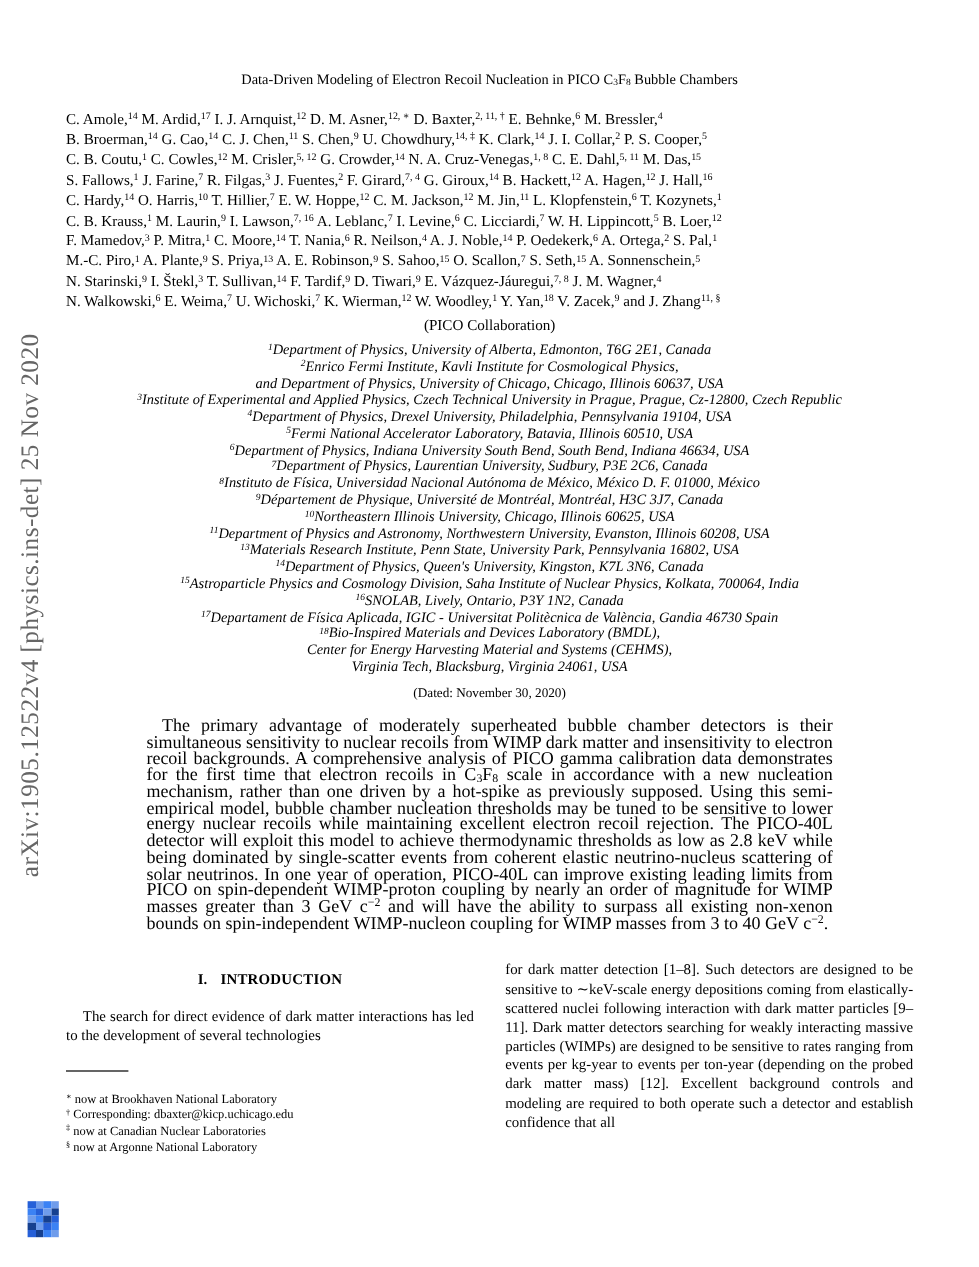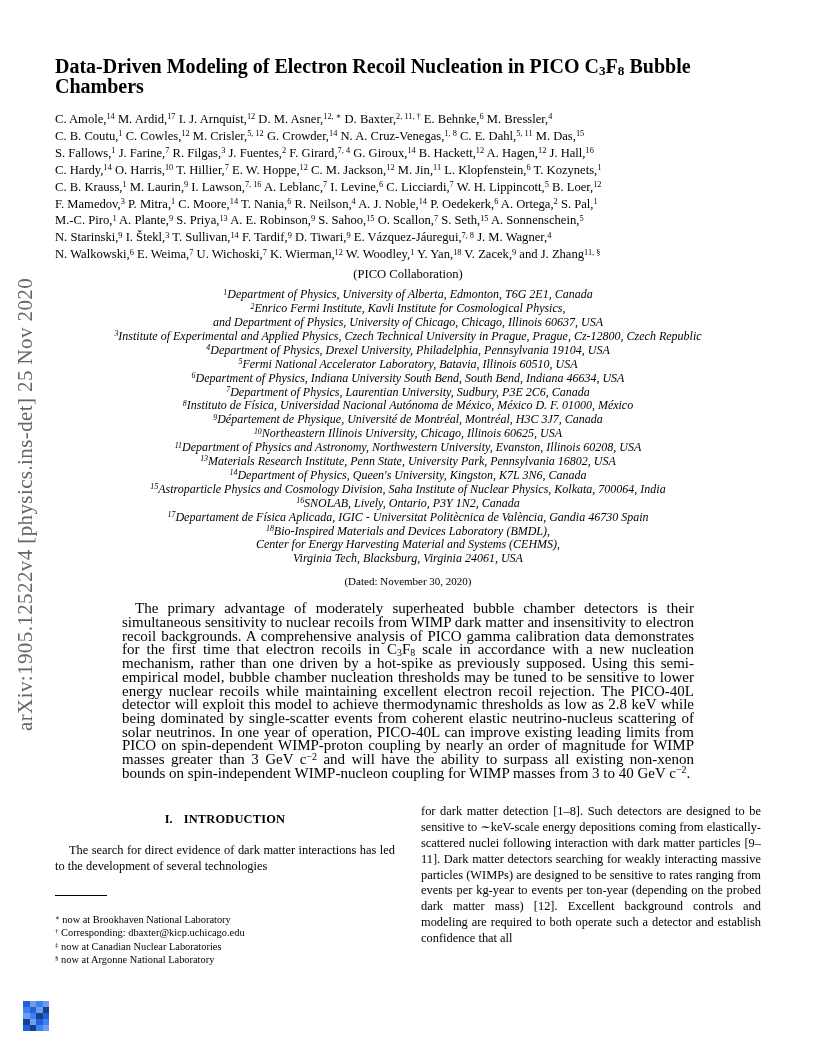--- a/index.html
+++ b/index.html
@@ -4,21 +4,21 @@
 <style>
   html,body{margin:0;padding:0;background:#ffffff;}
   .page{
     position:relative;width:816px;height:1056px;background:#ffffff;overflow:hidden;
     font-family:"Liberation Serif","DejaVu Serif",serif;color:#000;
   }
   .content{position:absolute;left:55px;top:56px;width:706px;}
   sup{font-size:66%;line-height:0;vertical-align:baseline;position:relative;top:-0.45em;}
   sub{font-size:66%;line-height:0;vertical-align:baseline;position:relative;top:0.18em;}
 
-  .title{font-size:20px;font-weight:bold;text-align:left;margin:0 0 15px 0;line-height:20px;}
+  .title{font-size:12px;font-weight:normal;text-align:center;margin:0 0 15px 0;line-height:20px;}
   .authors{text-align:left;font-size:12.6px;line-height:16.9px;}
   .collab{text-align:center;font-size:12.6px;line-height:16px;margin:3px 0 6px 0;}
   .affils{text-align:center;font-style:italic;font-size:12px;line-height:13.9px;}
   .dated{text-align:center;font-size:11px;margin-top:9px;}
   .abstract{
     width:572px;margin:15px auto 0 auto;font-size:15px;line-height:13.7px;
     text-align:justify;text-indent:13px;
   }
   .columns{display:flex;gap:26px;margin-top:24px;}
   .col{width:340px;font-size:12.4px;line-height:15.8px;text-align:justify;}
@@ -46,20 +46,21 @@
 
 <div class="page">
 
   <div class="arxiv-stamp">arXiv:1905.12522v4  [physics.ins-det]  25 Nov 2020</div>
 
   <div class="content">
     <h1 class="title">Data-Driven Modeling of Electron Recoil Nucleation in PICO C<sub>3</sub>F<sub>8</sub> Bubble Chambers</h1>
 
     <div class="authors">
         <div>C. Amole,<sup>14</sup> M. Ardid,<sup>17</sup> I. J. Arnquist,<sup>12</sup> D. M. Asner,<sup>12, ∗</sup> D. Baxter,<sup>2, 11, †</sup> E. Behnke,<sup>6</sup> M. Bressler,<sup>4</sup></div>
+        <div>B. Broerman,<sup>14</sup> G. Cao,<sup>14</sup> C. J. Chen,<sup>11</sup> S. Chen,<sup>9</sup> U. Chowdhury,<sup>14, ‡</sup> K. Clark,<sup>14</sup> J. I. Collar,<sup>2</sup> P. S. Cooper,<sup>5</sup></div>
         <div>C. B. Coutu,<sup>1</sup> C. Cowles,<sup>12</sup> M. Crisler,<sup>5, 12</sup> G. Crowder,<sup>14</sup> N. A. Cruz-Venegas,<sup>1, 8</sup> C. E. Dahl,<sup>5, 11</sup> M. Das,<sup>15</sup></div>
         <div>S. Fallows,<sup>1</sup> J. Farine,<sup>7</sup> R. Filgas,<sup>3</sup> J. Fuentes,<sup>2</sup> F. Girard,<sup>7, 4</sup> G. Giroux,<sup>14</sup> B. Hackett,<sup>12</sup> A. Hagen,<sup>12</sup> J. Hall,<sup>16</sup></div>
         <div>C. Hardy,<sup>14</sup> O. Harris,<sup>10</sup> T. Hillier,<sup>7</sup> E. W. Hoppe,<sup>12</sup> C. M. Jackson,<sup>12</sup> M. Jin,<sup>11</sup> L. Klopfenstein,<sup>6</sup> T. Kozynets,<sup>1</sup></div>
         <div>C. B. Krauss,<sup>1</sup> M. Laurin,<sup>9</sup> I. Lawson,<sup>7, 16</sup> A. Leblanc,<sup>7</sup> I. Levine,<sup>6</sup> C. Licciardi,<sup>7</sup> W. H. Lippincott,<sup>5</sup> B. Loer,<sup>12</sup></div>
         <div>F. Mamedov,<sup>3</sup> P. Mitra,<sup>1</sup> C. Moore,<sup>14</sup> T. Nania,<sup>6</sup> R. Neilson,<sup>4</sup> A. J. Noble,<sup>14</sup> P. Oedekerk,<sup>6</sup> A. Ortega,<sup>2</sup> S. Pal,<sup>1</sup></div>
         <div>M.-C. Piro,<sup>1</sup> A. Plante,<sup>9</sup> S. Priya,<sup>13</sup> A. E. Robinson,<sup>9</sup> S. Sahoo,<sup>15</sup> O. Scallon,<sup>7</sup> S. Seth,<sup>15</sup> A. Sonnenschein,<sup>5</sup></div>
         <div>N. Starinski,<sup>9</sup> I. Štekl,<sup>3</sup> T. Sullivan,<sup>14</sup> F. Tardif,<sup>9</sup> D. Tiwari,<sup>9</sup> E. Vázquez-Jáuregui,<sup>7, 8</sup> J. M. Wagner,<sup>4</sup></div>
         <div>N. Walkowski,<sup>6</sup> E. Weima,<sup>7</sup> U. Wichoski,<sup>7</sup> K. Wierman,<sup>12</sup> W. Woodley,<sup>1</sup> Y. Yan,<sup>18</sup> V. Zacek,<sup>9</sup> and J. Zhang<sup>11, §</sup></div>
       </div>
 

